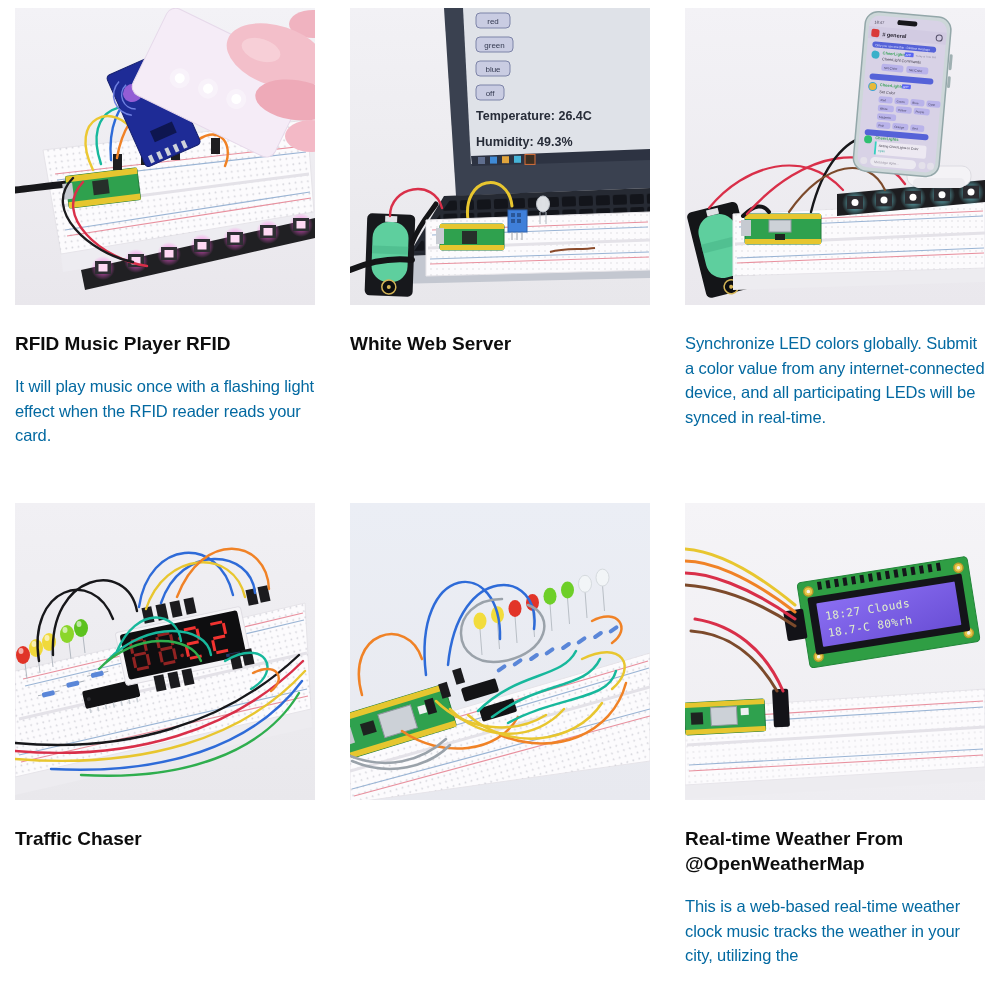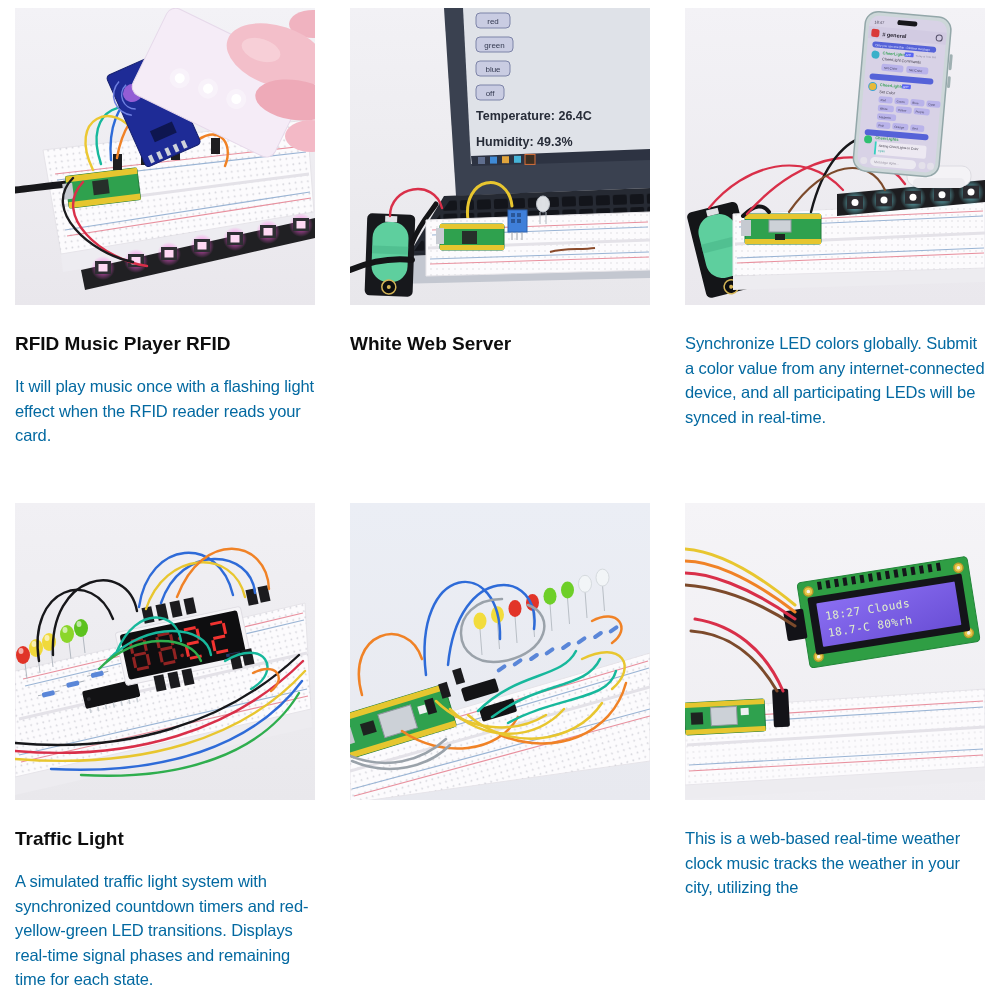--- a/index.html
+++ b/index.html
@@ -470,22 +470,21 @@
           <path d="M84,166 C120,128 176,132 186,158" stroke="#2fae4e"></path>
           <path d="M0,240 C110,250 210,222 284,152" stroke="#17171a"></path>
           <path d="M0,248 C118,258 218,228 288,158" stroke="#d92f49"></path>
           <path d="M0,256 C128,266 228,236 290,168" stroke="#e8c62f"></path>
           <path d="M36,266 C148,272 238,244 287,178" stroke="#2e6bd8"></path>
           <path d="M66,272 C168,278 248,250 284,190" stroke="#2fae4e"></path>
           <path d="M238,170 C262,158 272,176 256,188" stroke="#f08226"></path>
         </g>
       </svg>
     </div>
-    <h3 class="title">Traffic Light</h3>
-    <p class="desc">A simulated traffic light system with synchronized countdown timers and red-yellow-green LED transitions. Displays real-time signal phases and remaining time for each state.</p>
+    <h3 class="title">Traffic Chaser</h3>
   </section>
 
   <section class="card">
     <div class="photo">
       <svg width="300" height="297" viewBox="0 0 300 297">
         <defs>
           <linearGradient id="s5bg" x1="0" y1="0" x2="0" y2="1">
               <stop offset="0" stop-color="#ebeef5"></stop>
               <stop offset="1" stop-color="#e8e9ef"></stop>
             </linearGradient>
@@ -636,16 +635,17 @@
           <rect x="100" y="92" width="20" height="30" rx="2" fill="#131318"></rect>
         </g>
         <g fill="none" stroke-linecap="round" stroke-width="3">
           <path d="M110,102 C64,64 28,48 0,46" stroke="#e8c62f"></path>
           <path d="M110,109 C62,72 24,58 0,58" stroke="#f08226"></path>
           <path d="M110,116 C62,82 22,70 0,70" stroke="#d92f49"></path>
           <path d="M110,123 C64,92 26,84 0,82" stroke="#7c4a2b"></path>
         </g>
       </svg>
     </div>
+    <h3 class="title">Real-time Weather From @OpenWeatherMap</h3>
     <p class="desc">This is a web-based real-time weather clock music tracks the weather in your city, utilizing the</p>
   </section>
 
 </div>
 
 </body></html>

